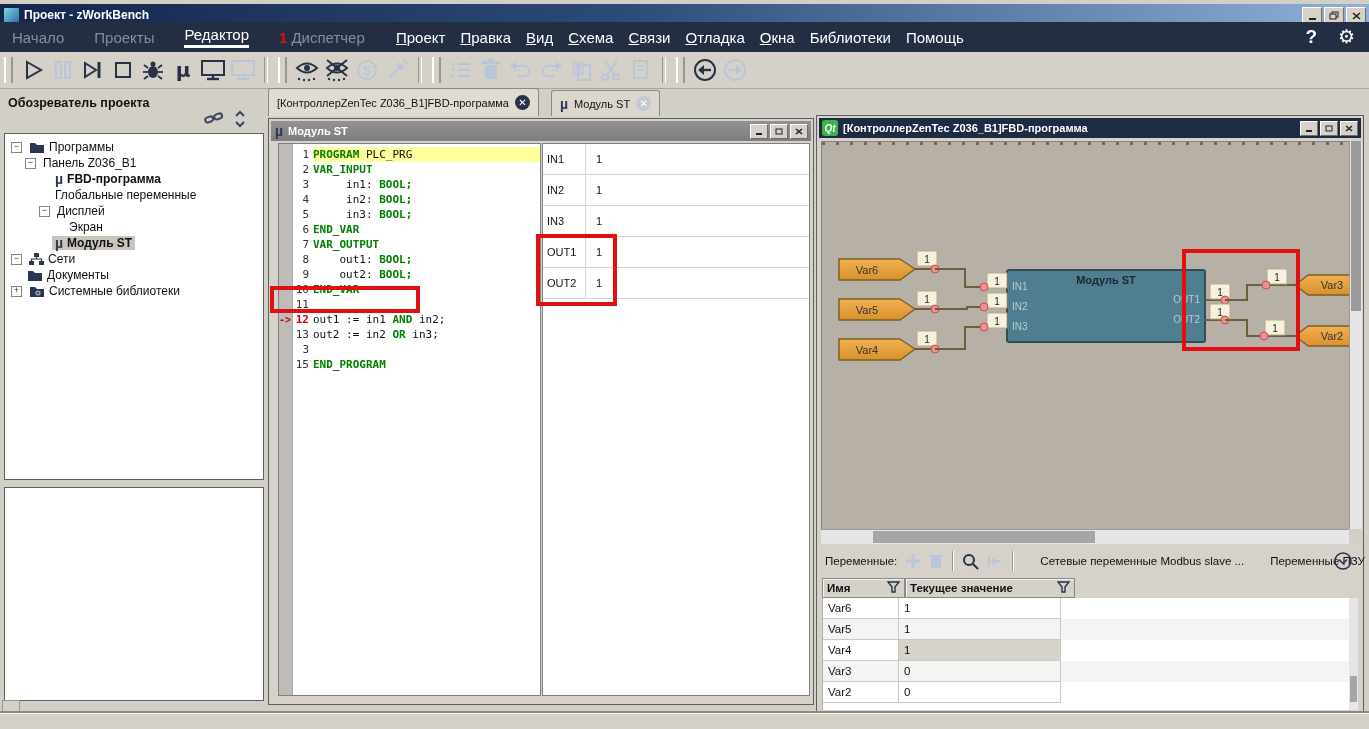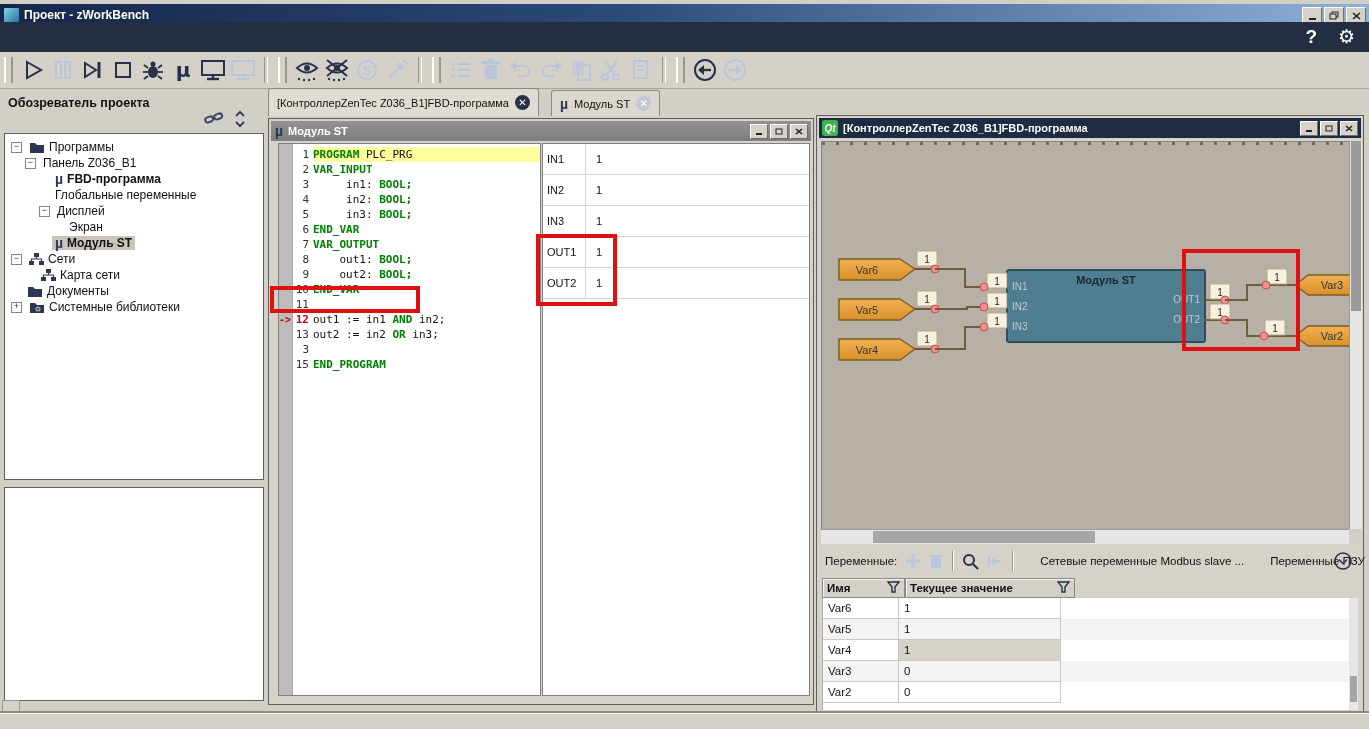--- a/index.html
+++ b/index.html
@@ -126,20 +126,37 @@
       <div class="winbtn">
           <svg width="9" height="8">
             <line x1="1" y1="1" x2="8" y2="7" stroke="#222" stroke-width="1.6"></line>
             <line x1="8" y1="1" x2="1" y2="7" stroke="#222" stroke-width="1.6"></line>
           </svg>
         </div>
     </div>
   </div>
 
   <div id="menubar" class="abs">
+    <div id="menu-left">
+        <span class="mi dim">Начало</span>
+        <span class="mi dim">Проекты</span>
+        <span class="mi active">Редактор</span>
+        <span class="mi dim"><span class="badge">1</span>Диспетчер</span>
+      </div>
+    <div id="menu-right">
+        <span class="mi"><u>П</u>роект</span>
+        <span class="mi"><u>П</u>равка</span>
+        <span class="mi"><u>В</u>ид</span>
+        <span class="mi"><u>С</u>хема</span>
+        <span class="mi"><u>С</u>вязи</span>
+        <span class="mi"><u>О</u>тладка</span>
+        <span class="mi"><u>О</u>кна</span>
+        <span class="mi">Библиотеки</span>
+        <span class="mi">Помощь</span>
+      </div>
     <div id="menu-help">?</div>
     <div id="menu-gear">⚙</div>
   </div>
 
   <div id="toolbar" class="abs">
       <div class="tb-handle"></div>
       <div class="tb-btn ic-on">
         <svg width="24" height="24" viewBox="0 0 24 24">
           <polygon points="6,4 20,12 6,20" stroke="currentColor" fill="none" stroke-width="2"></polygon>
         </svg>
@@ -390,38 +407,20 @@
                 <rect x="5" y="0" width="5" height="4"></rect>
                 <rect x="0" y="8" width="5" height="4"></rect>
                 <rect x="10" y="8" width="5" height="4"></rect>
               </g>
               <g stroke="#2b3752" stroke-width="1.2" fill="none">
                 <path d="M7.5 4 V6 M2.5 8 V6 H12.5 V8"></path>
               </g>
             </svg>
           </span>
           <span>Сети</span>
-        </span>
-      </div>
-      <div class="tree-row" style="padding-left: 20px;">
-        <span style="width: 13px; flex: 0 0 auto;"></span>
-        <span class="lbl-wrap">
-          <span class="t-ic">
-            <svg width="15" height="13" viewBox="0 0 15 13">
-              <g fill="#2b3752">
-                <rect x="5" y="0" width="5" height="4"></rect>
-                <rect x="0" y="8" width="5" height="4"></rect>
-                <rect x="10" y="8" width="5" height="4"></rect>
-              </g>
-              <g stroke="#2b3752" stroke-width="1.2" fill="none">
-                <path d="M7.5 4 V6 M2.5 8 V6 H12.5 V8"></path>
-              </g>
-            </svg>
-          </span>
-          <span>Карта сети</span>
         </span>
       </div>
       <div class="tree-row" style="padding-left: 6px;">
         <span style="width: 13px; flex: 0 0 auto;"></span>
         <span class="lbl-wrap">
           <span class="t-ic">
             <svg width="16" height="13" viewBox="0 0 16 13">
               <path d="M1 2 h5 l2 2 h7 v8 H1 z" fill="#2b3752"></path>
             </svg>
           </span>

